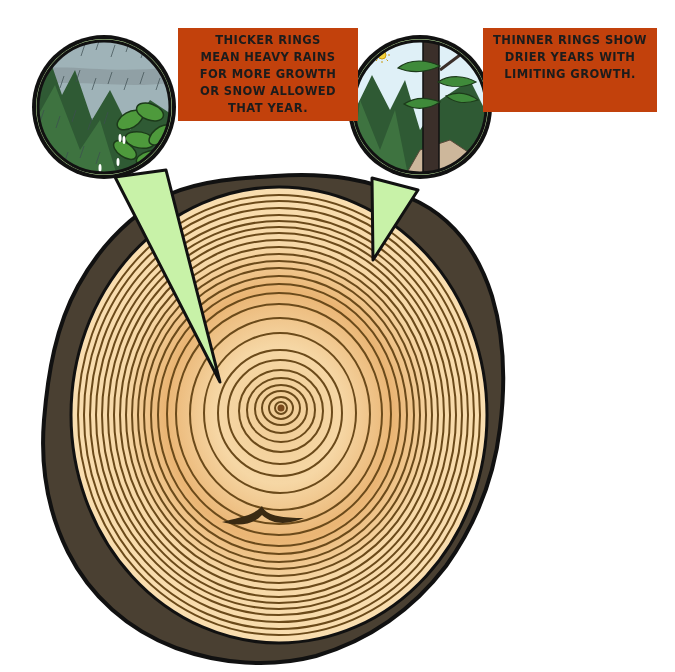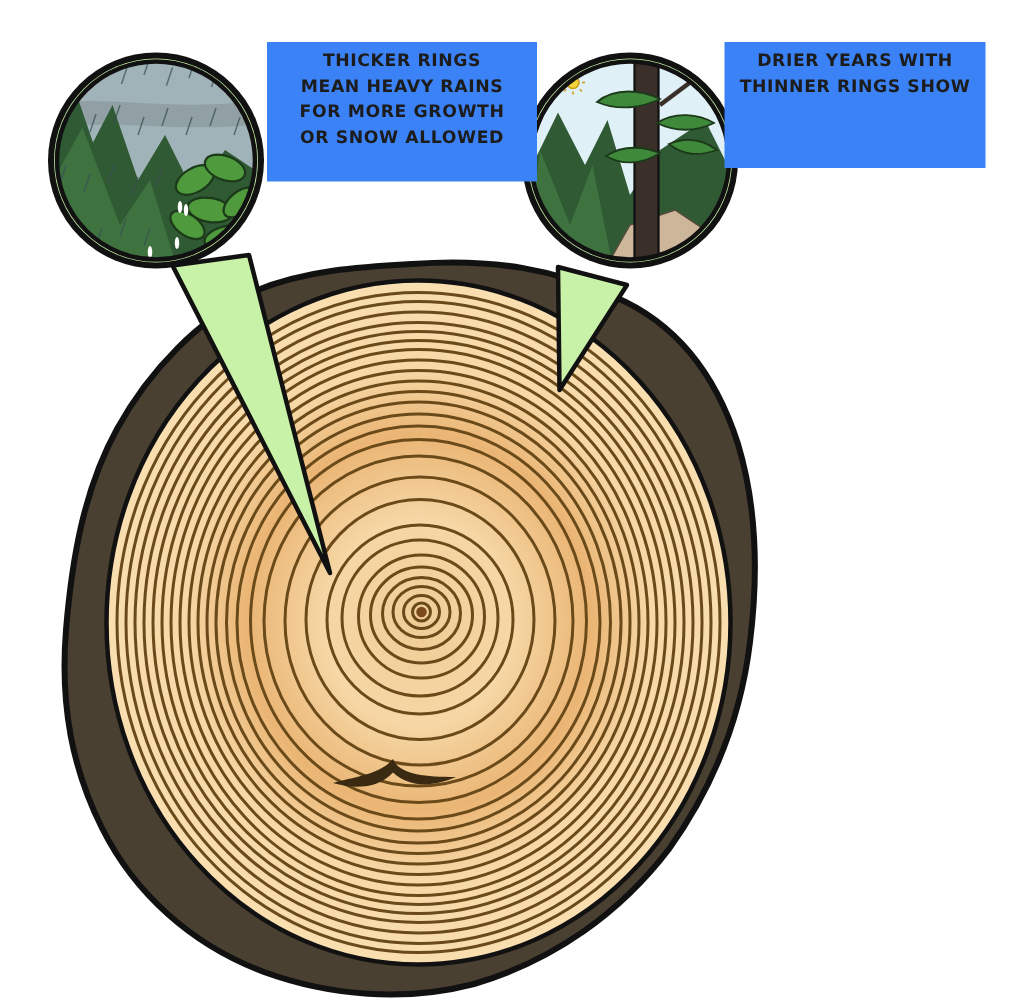--- a/index.html
+++ b/index.html
@@ -1,20 +1,20 @@
 <!DOCTYPE html>
 <html><head>
   <meta charset="utf-8">
   <style>
     html, body { margin: 0; padding: 0; background: #ffffff; }
     body { width: 675px; height: 672px; position: relative; overflow: hidden; font-family: "DejaVu Sans", sans-serif; }
     #art { position: absolute; left: 0; top: 0; width: 675px; height: 672px; }
     .callout {
       position: absolute;
-      background: #3b82f6;
+      background: #c2410c;
       color: #1c1c1c;
       font-family: "DejaVu Sans", sans-serif;
       font-weight: bold;
       font-size: 11.5px;
       line-height: 17px;
       letter-spacing: 0.4px;
       text-align: center;
       text-transform: uppercase;
       box-sizing: border-box;
       padding: 4px 6px;
@@ -170,18 +170,20 @@
     </g>
     <circle cx="420" cy="107" r="66" fill="none" stroke="#111" stroke-width="3"></circle>
   </g>
 </svg>
 
 <div id="callout-left" class="callout">
   <span>Thicker rings</span>
   <span>mean heavy rains</span>
   <span>for more growth</span>
   <span>or snow allowed</span>
+  <span>that year.</span>
 </div>
 
 <div id="callout-right" class="callout">
+  <span>Thinner rings show</span>
   <span>drier years with</span>
-  <span>Thinner rings show</span>
+  <span>limiting growth.</span>
 </div>
 
 </body></html>

